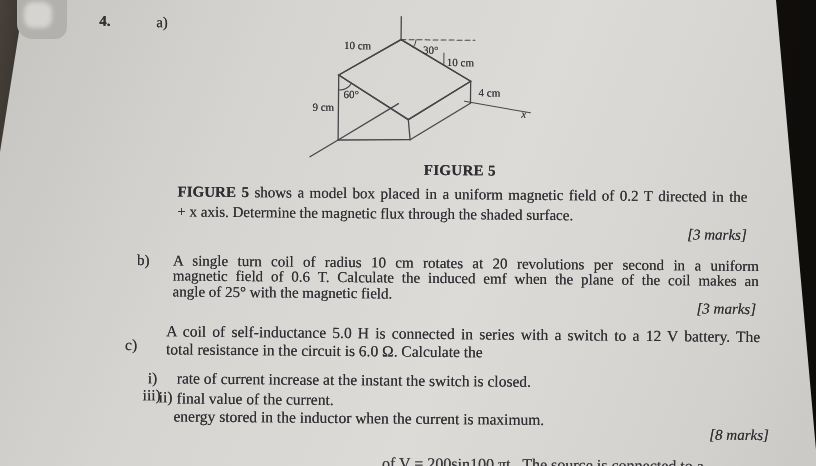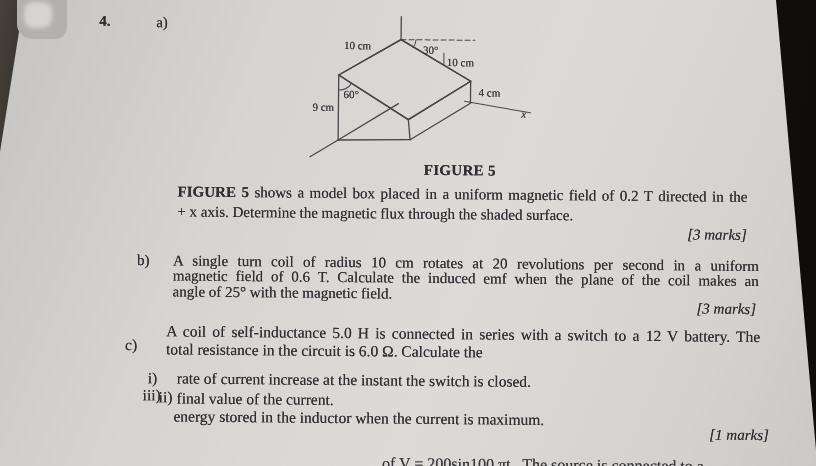--- a/index.html
+++ b/index.html
@@ -124,17 +124,17 @@
   <div class="t" id="clabel">c)</div>
   <div class="t just" id="c1">A coil of self-inductance 5.0 H is connected in series with a switch to a 12 V battery. The</div>
   <div class="t" id="c2">total resistance in the circuit is 6.0 Ω. Calculate the</div>
 
   <div class="t item" id="ilabel">i)</div>
   <div class="t item" id="itext">rate of current increase at the instant the switch is closed.</div>
   <div class="t item" id="iilabel">ii)</div>
   <div class="t item" id="iitext">final value of the current.</div>
   <div class="t item" id="iiilabel">iii)</div>
   <div class="t item" id="iiitext">energy stored in the inductor when the current is maximum.</div>
-  <div class="t marks" id="marksC">[1 marks]</div>
+  <div class="t marks" id="marksC">[8 marks]</div>
 
   <div class="t" id="bottomline">of V = 200sin100 πt . The source is connected to a</div>
 
 </div>
 
 </body></html>

